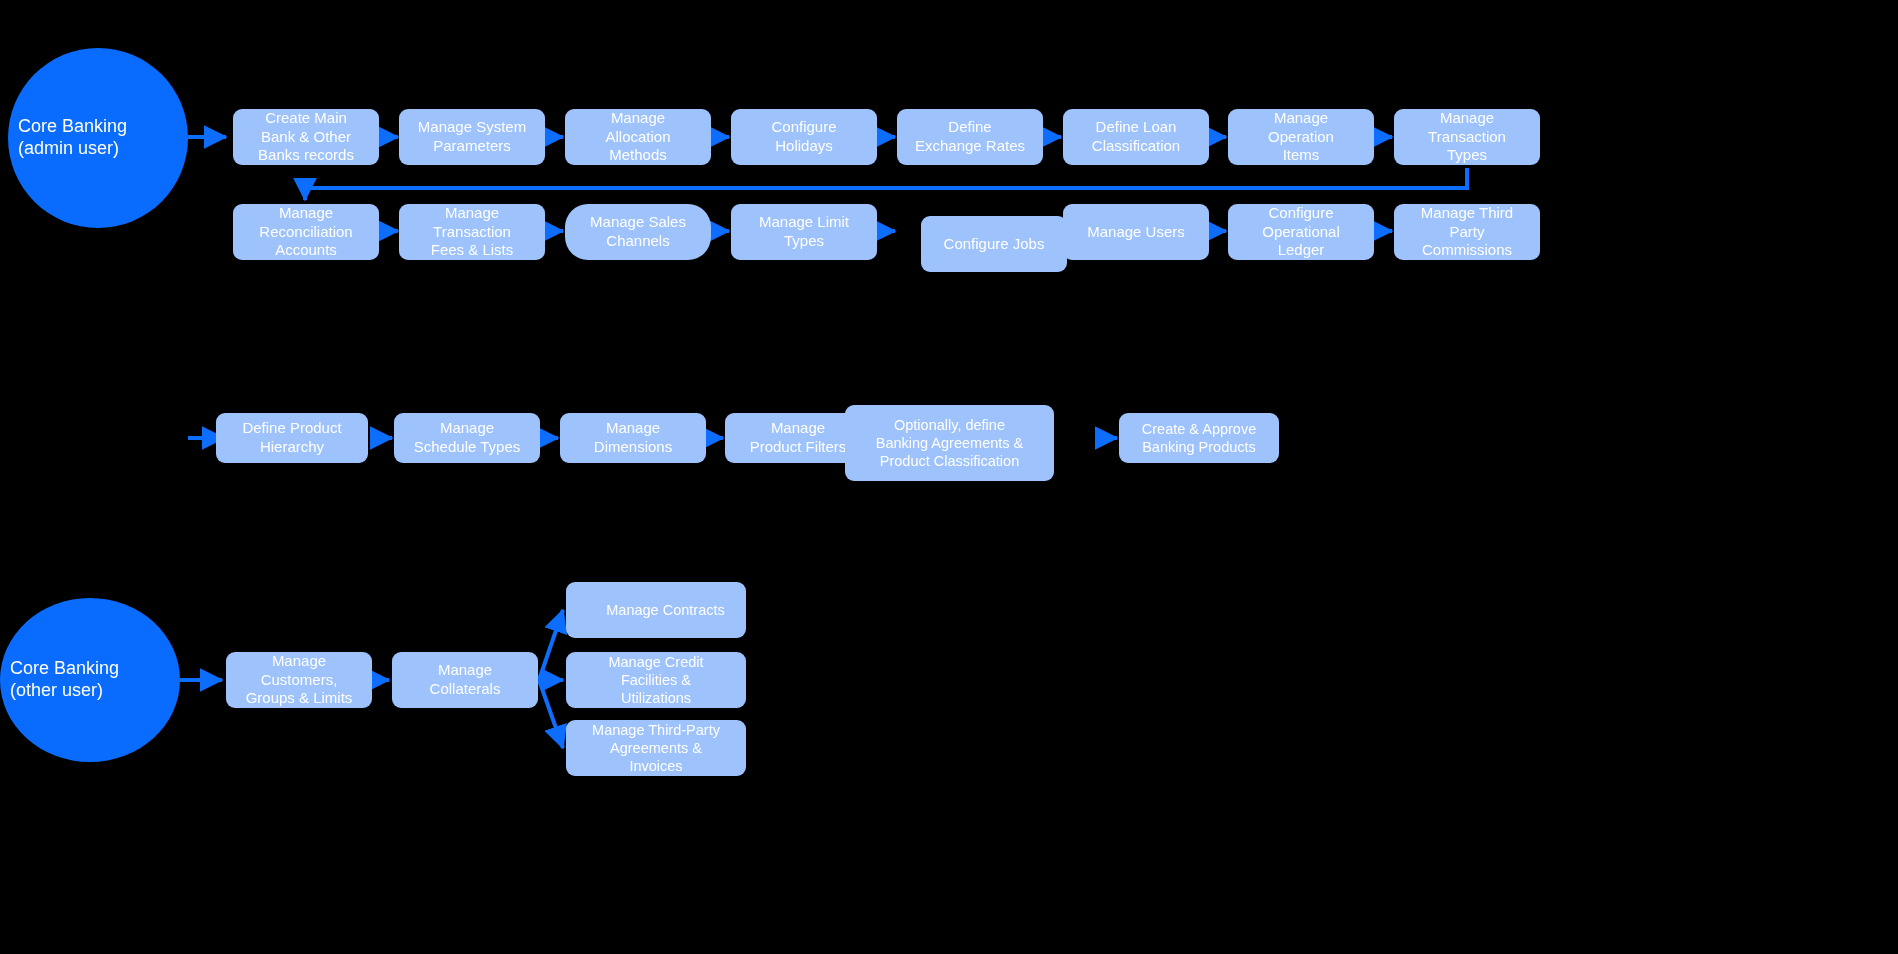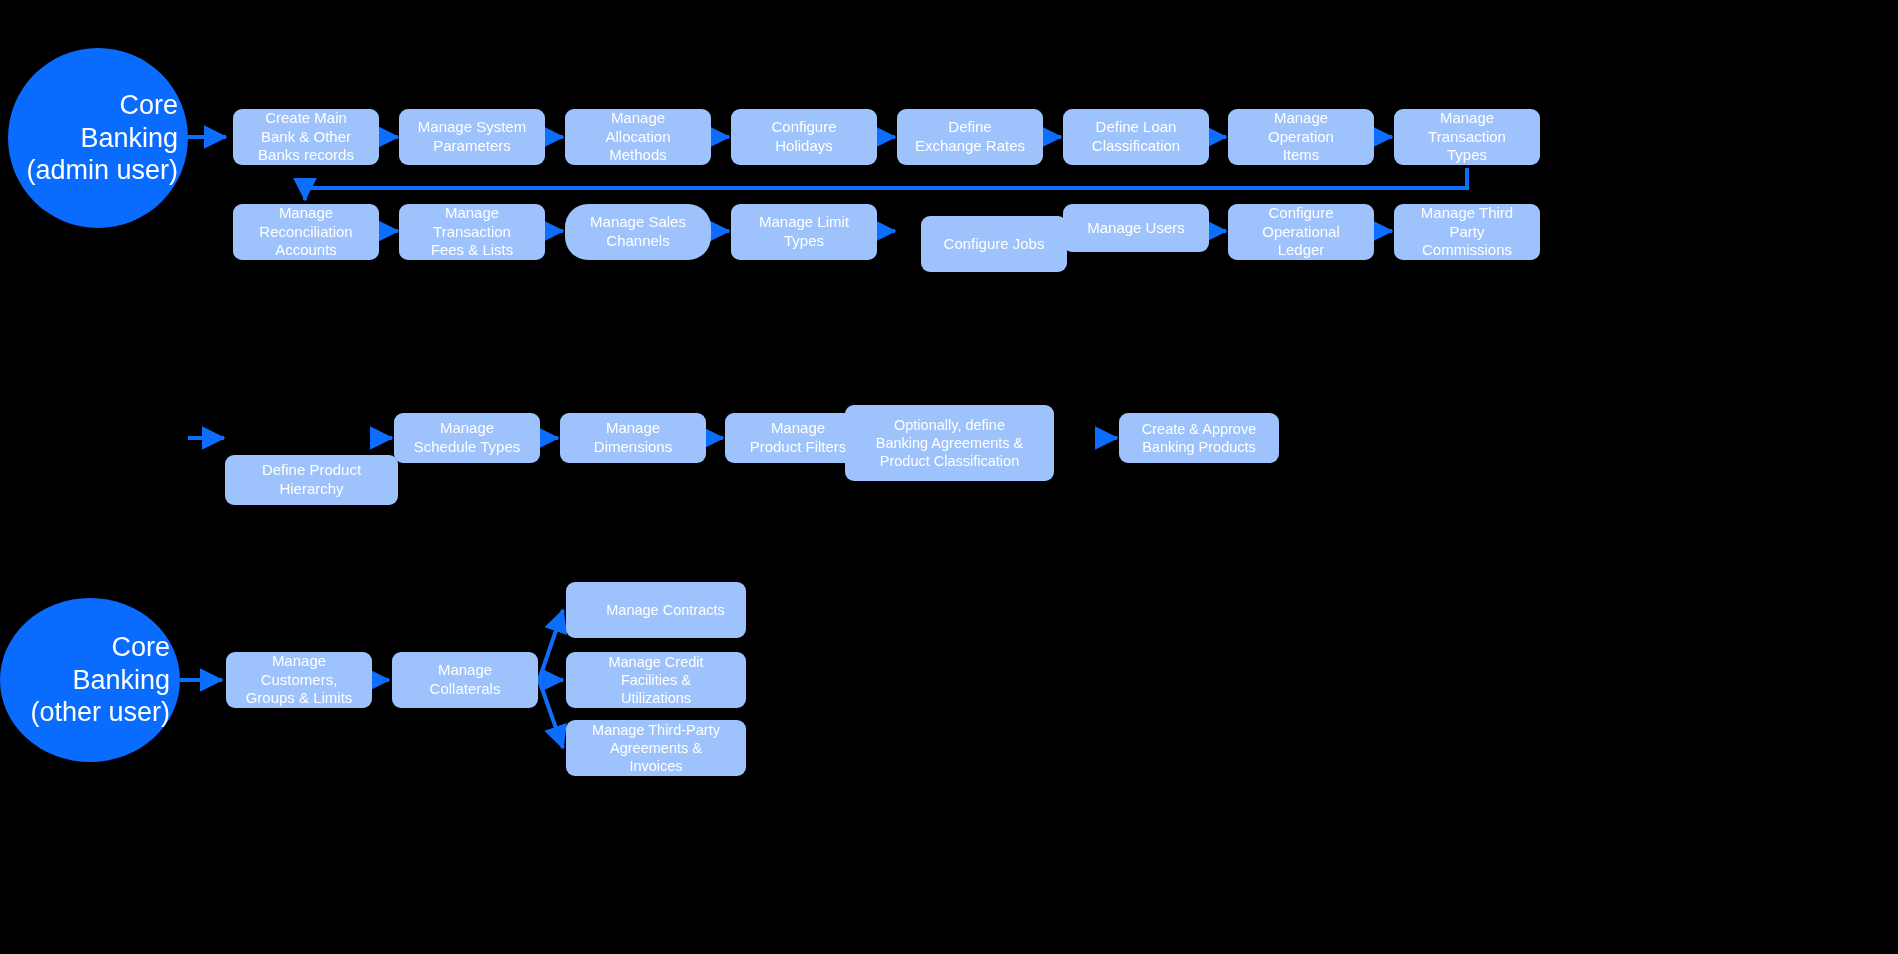--- a/index.html
+++ b/index.html
@@ -8,22 +8,22 @@
     font-family:"Liberation Sans","DejaVu Sans",sans-serif;
     color:#ffffff;
   }
   #canvas{position:absolute;inset:0;}
   svg.wires{position:absolute;left:0;top:0;width:1898px;height:954px;pointer-events:none;}
 
   .circle{
     position:absolute;border-radius:50%;
     background:#0a6cff;
     display:flex;align-items:center;justify-content:center;
-    text-align:right;line-height:1.22;
-    font-size:27px;color:#ffffff;
+    text-align:left;line-height:1.22;
+    font-size:18px;color:#ffffff;
     padding:0 10px;box-sizing:border-box;
   }
   .node{
     position:absolute;
     background:#9dc2fc;
     border-radius:9px;
     display:flex;align-items:center;justify-content:center;
     text-align:center;
     color:#ffffff;
     font-size:15px;line-height:1.25;
@@ -109,30 +109,30 @@
 Reconciliation
 Accounts</div>
   <div class="node" style="left:399px;top:204px;width:146px;height:56px;">Manage
 Transaction
 Fees &amp; Lists</div>
   <div class="node" style="left:565px;top:204px;width:146px;height:56px;border-radius:23px;">Manage Sales
 Channels</div>
   <div class="node" style="left:731px;top:204px;width:146px;height:56px;">Manage Limit
 Types</div>
   <div class="node" style="left:897px;top:216px;width:146px;height:56px;margin-left:24px;">Configure Jobs</div>
-  <div class="node" style="left:1063px;top:204px;width:146px;height:48px;">Manage Users</div>
+  <div class="node" style="left:1063px;top:204px;width:146px;height:56px;">Manage Users</div>
   <div class="node" style="left:1228px;top:204px;width:146px;height:56px;">Configure
 Operational
 Ledger</div>
   <div class="node" style="left:1394px;top:204px;width:146px;height:56px;">Manage Third
 Party
 Commissions</div>
 
 
-  <div class="node" style="left:225px;top:413px;width:173px;height:50px;margin-top:42px;">Define Product
+  <div class="node" style="left:216px;top:413px;width:152px;height:50px;">Define Product
 Hierarchy</div>
   <div class="node" style="left:394px;top:413px;width:146px;height:50px;">Manage
 Schedule Types</div>
   <div class="node" style="left:560px;top:413px;width:146px;height:50px;">Manage
 Dimensions</div>
   <div class="node" style="left:725px;top:413px;width:146px;height:50px;">Manage
 Product Filters</div>
   <div class="node sm" style="left:845px;top:405px;width:209px;height:76px;">Optionally, define
 Banking Agreements &amp;
 Product Classification</div>

